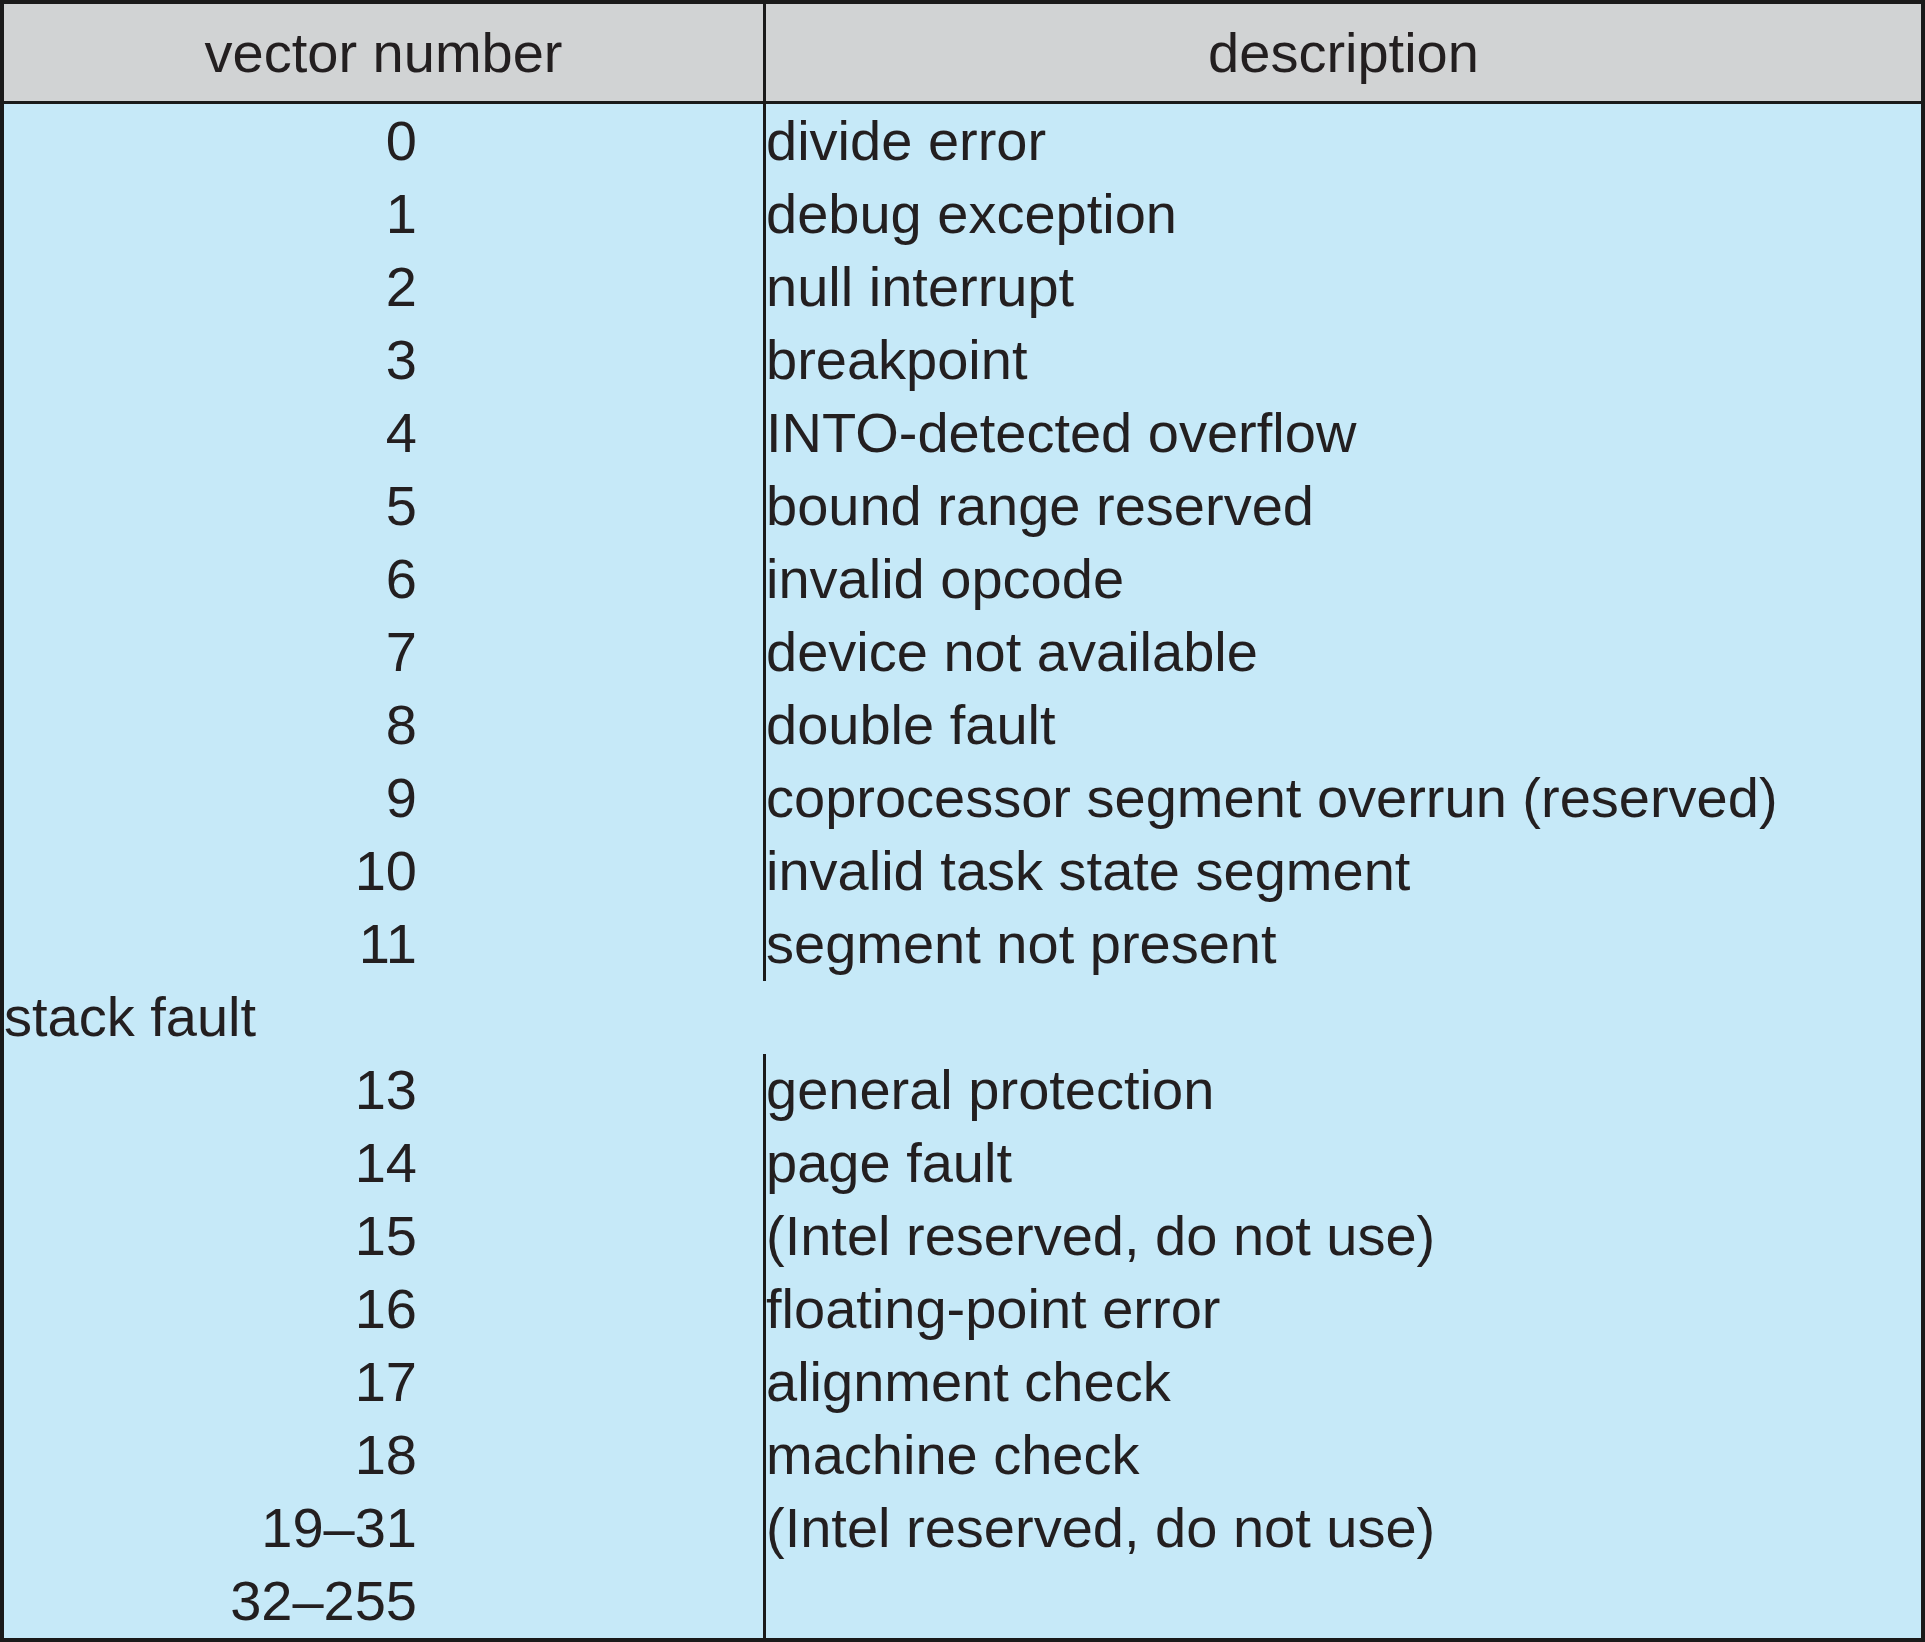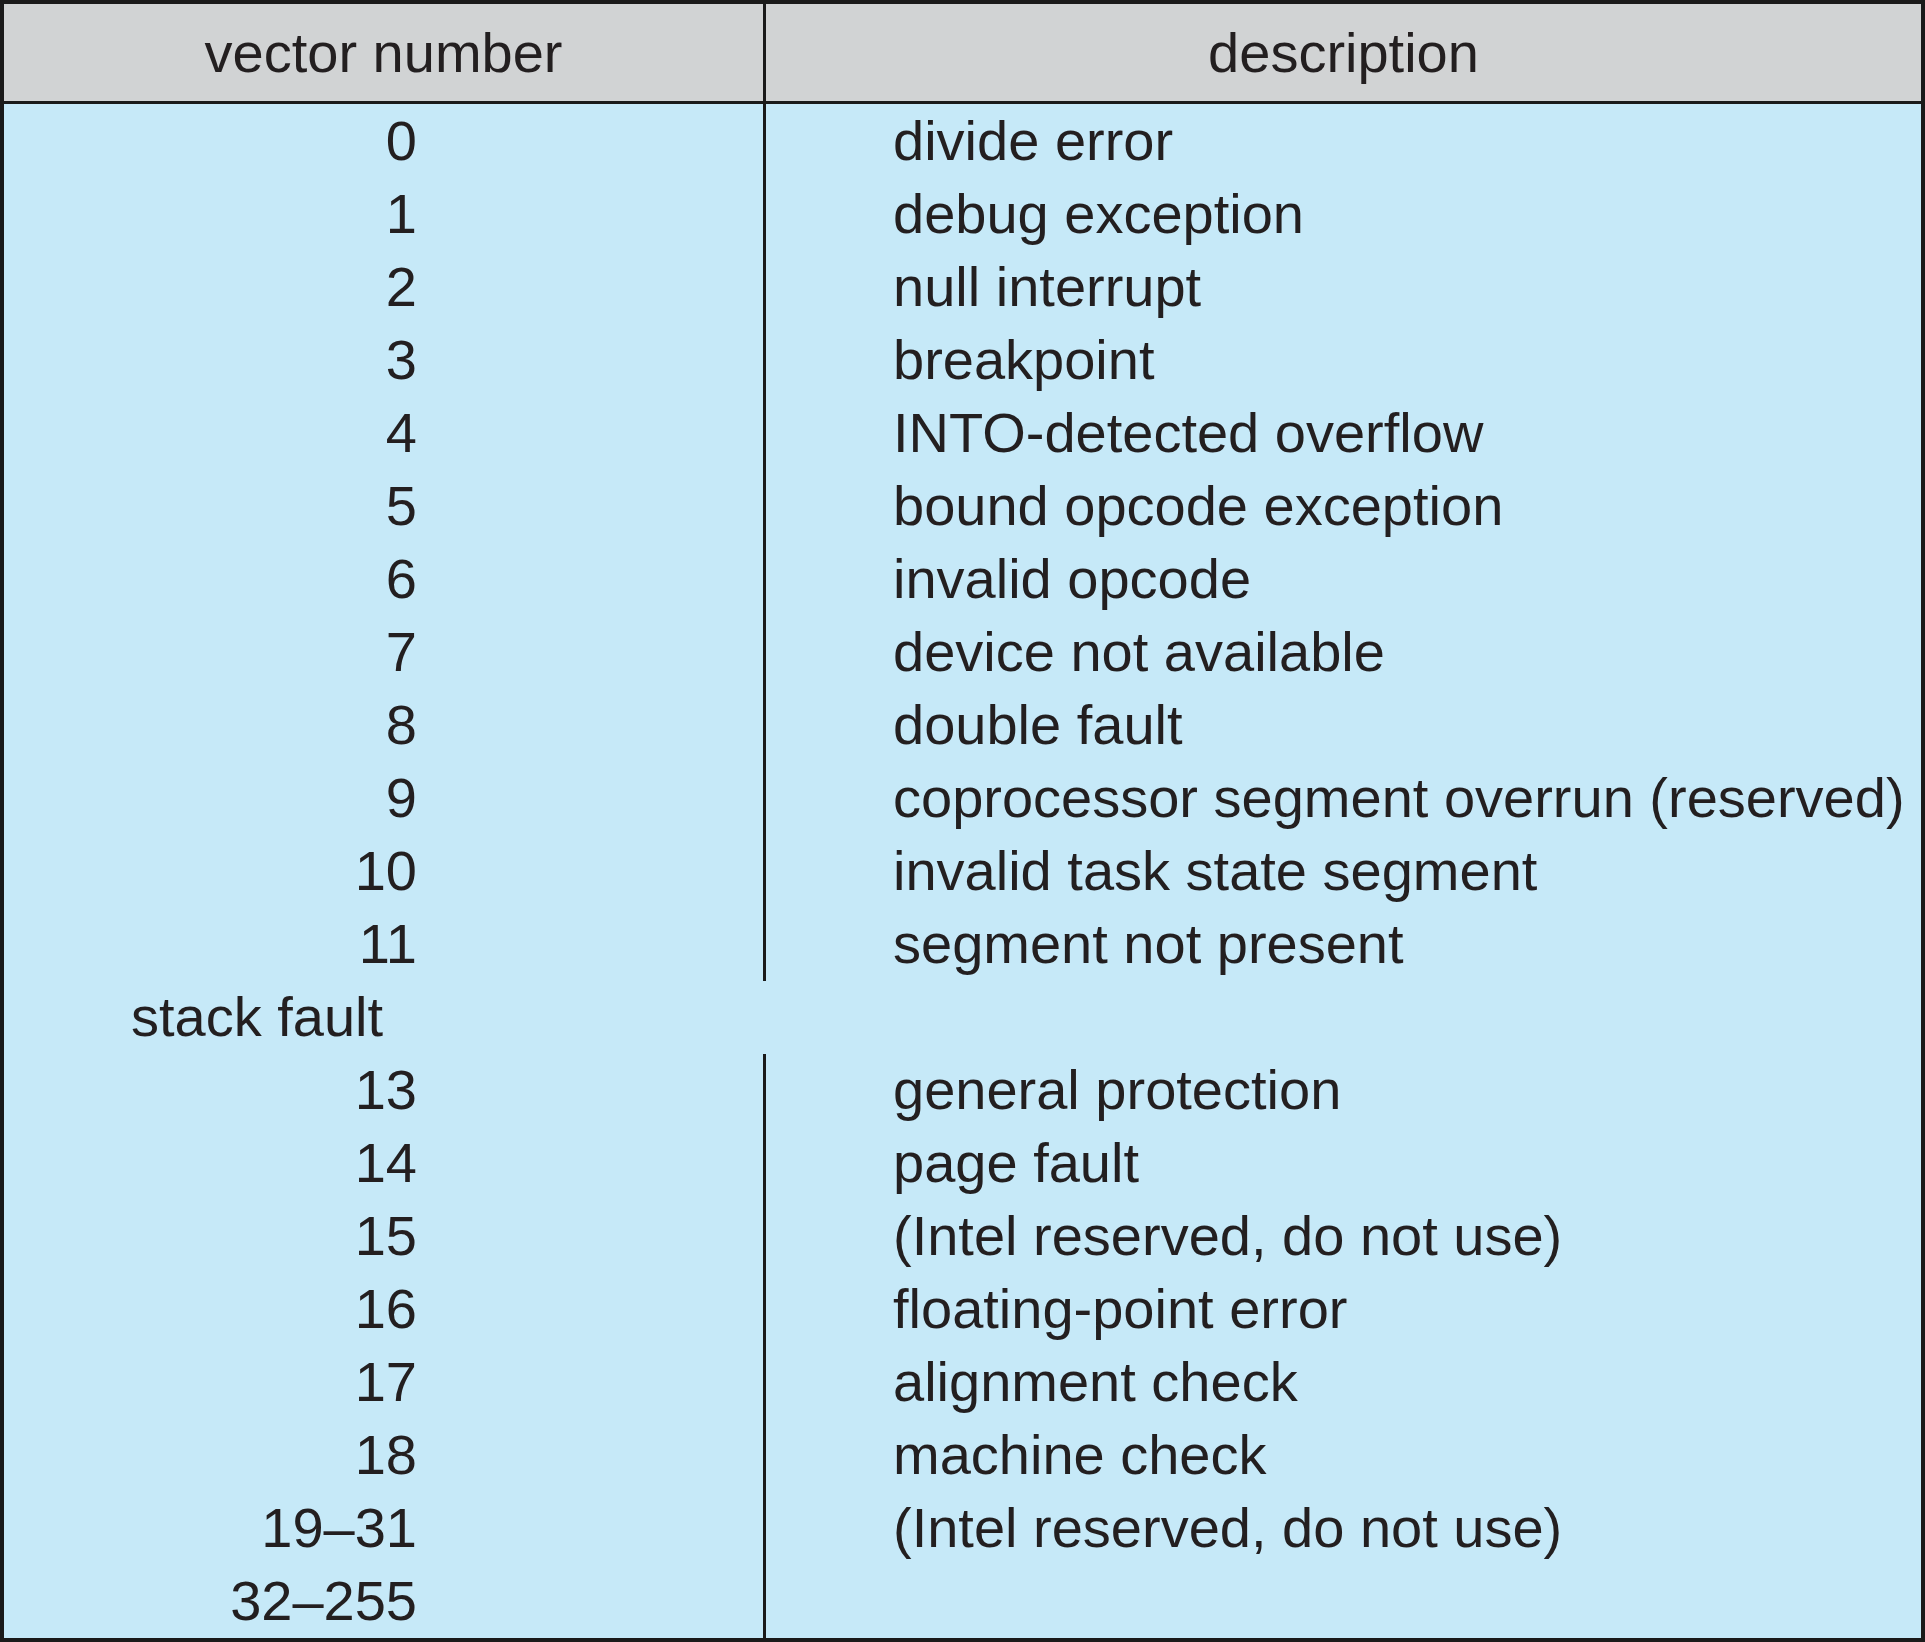--- a/index.html
+++ b/index.html
@@ -61,21 +61,20 @@
   .cell-v {
     flex: 0 0 762px;
     box-sizing: border-box;
     border-right: 3px solid var(--border, #1a1a1a);
     justify-content: flex-end;
     padding-right: 346px;
   }
   .cell-d {
     flex: 1 1 auto;
     box-sizing: border-box;
-    padding-left: 127px;
   }
 </style>
 </head>
 <body>
 
 <div class="vector-table">
   <div class="header-row">
     <div class="hcell col-v">vector number</div>
     <div class="hcell col-d">description</div>
   </div>
@@ -95,21 +94,21 @@
       <div class="trow">
         <div class="cell cell-v">3</div>
         <div class="cell cell-d">breakpoint</div>
       </div>
       <div class="trow">
         <div class="cell cell-v">4</div>
         <div class="cell cell-d">INTO-detected overflow</div>
       </div>
       <div class="trow">
         <div class="cell cell-v">5</div>
-        <div class="cell cell-d">bound opcode exception</div>
+        <div class="cell cell-d">bound range reserved</div>
       </div>
       <div class="trow">
         <div class="cell cell-v">6</div>
         <div class="cell cell-d">invalid opcode</div>
       </div>
       <div class="trow">
         <div class="cell cell-v">7</div>
         <div class="cell cell-d">device not available</div>
       </div>
       <div class="trow">

